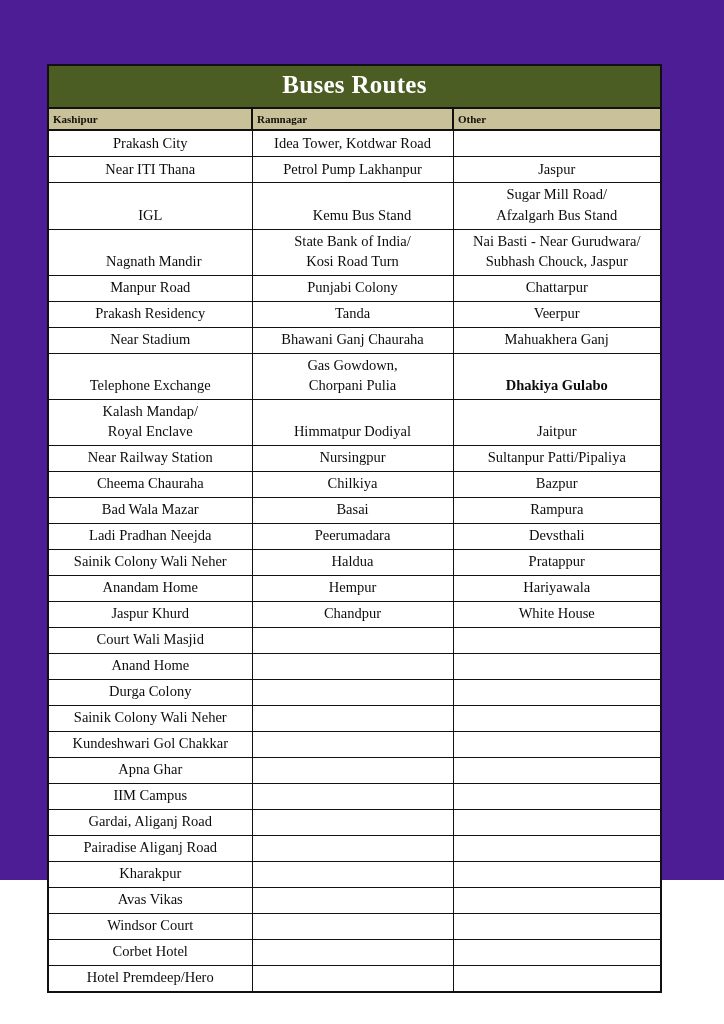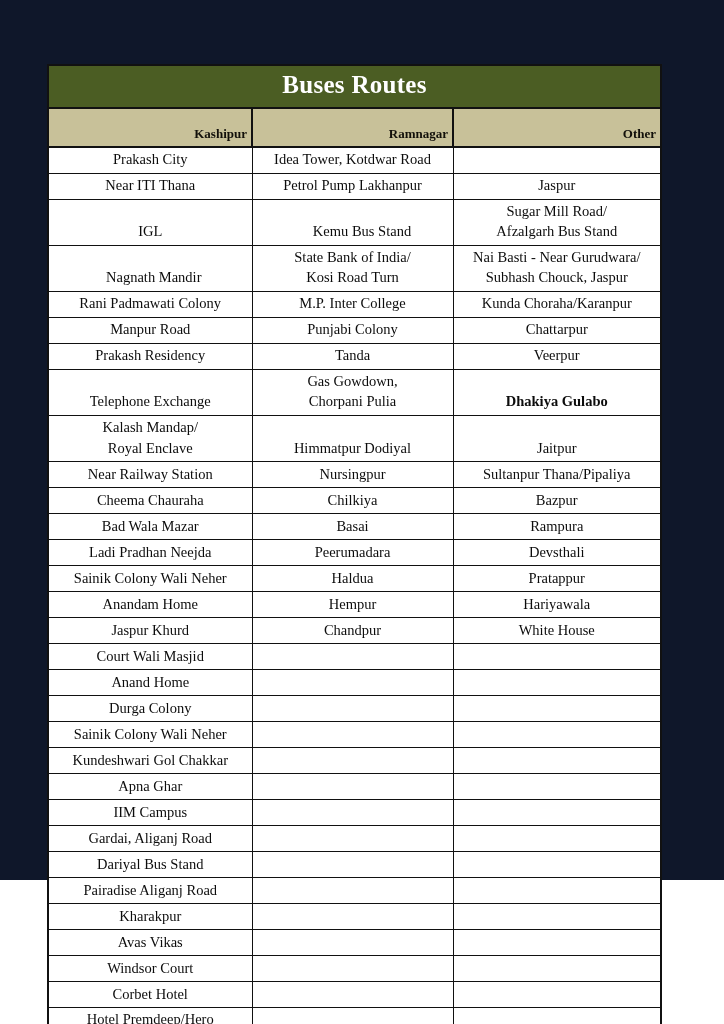--- a/index.html
+++ b/index.html
@@ -10,21 +10,21 @@
   body {
     width: 724px;
     height: 1024px;
     font-family: "Liberation Serif", "DejaVu Serif", serif;
     -webkit-font-smoothing: antialiased;
   }
   .page {
     position: relative;
     width: 724px;
     height: 880px;
-    background: #0f172a;
+    background: #4c1d95;
     box-sizing: border-box;
   }
   .table-wrap {
     position: absolute;
     left: 47px;
     top: 64px;
     width: 613px;
   }
   table.routes {
     width: 613px;
@@ -43,24 +43,24 @@
     font-size: 25px;
     font-weight: bold;
     letter-spacing: 0.3px;
     padding: 6px 4px 9px 4px;
     border: 2px solid #111111;
     line-height: 1.05;
   }
   tr.colhead-row th {
     background: #c8c199;
     color: #12100a;
-    text-align: right;
-    font-size: 13px;
+    text-align: left;
+    font-size: 11px;
     font-weight: bold;
-    padding: 18px 4px 4px 4px;
+    padding: 4px 4px 4px 4px;
     border: 2px solid #111111;
     line-height: 1.1;
   }
   tr.data-row td {
     border: 1.6px solid #111111;
     text-align: center;
     font-size: 14.5px;
     color: #0c0c0c;
     padding: 1px 5px 3px 5px;
     line-height: 1.42;
@@ -134,49 +134,49 @@
               <span class="ln">State Bank of India/</span>
               <span class="ln">Kosi Road Turn</span>
             </td>
             <td class="multiline">
               <span class="ln">Nai Basti - Near Gurudwara/</span>
               <span class="ln">Subhash Chouck, Jaspur</span>
             </td>
           </tr>
           <tr class="data-row">
             <td>
-              <span class="ln">Rani Padmawati Colony</span>
-            </td>
-            <td>
-              <span class="ln">M.P. Inter College</span>
-            </td>
-            <td>
-              <span class="ln">Kunda Choraha/Karanpur</span>
-            </td>
-          </tr>
-          <tr class="data-row">
-            <td>
               <span class="ln">Manpur Road</span>
             </td>
             <td>
               <span class="ln">Punjabi Colony</span>
             </td>
             <td>
               <span class="ln">Chattarpur</span>
             </td>
           </tr>
           <tr class="data-row">
             <td>
               <span class="ln">Prakash Residency</span>
             </td>
             <td>
               <span class="ln">Tanda</span>
             </td>
             <td>
               <span class="ln">Veerpur</span>
+            </td>
+          </tr>
+          <tr class="data-row">
+            <td>
+              <span class="ln">Near Stadium</span>
+            </td>
+            <td>
+              <span class="ln">Bhawani Ganj Chauraha</span>
+            </td>
+            <td>
+              <span class="ln">Mahuakhera Ganj</span>
             </td>
           </tr>
           <tr class="data-row">
             <td style="vertical-align: bottom;">
               <span class="ln">Telephone Exchange</span>
             </td>
             <td class="multiline">
               <span class="ln">Gas Gowdown,</span>
               <span class="ln">Chorpani Pulia</span>
             </td>
@@ -197,21 +197,21 @@
             </td>
           </tr>
           <tr class="data-row">
             <td>
               <span class="ln">Near Railway Station</span>
             </td>
             <td>
               <span class="ln">Nursingpur</span>
             </td>
             <td>
-              <span class="ln">Sultanpur Thana/Pipaliya</span>
+              <span class="ln">Sultanpur Patti/Pipaliya</span>
             </td>
           </tr>
           <tr class="data-row">
             <td>
               <span class="ln">Cheema Chauraha</span>
             </td>
             <td>
               <span class="ln">Chilkiya</span>
             </td>
             <td>
@@ -318,27 +318,20 @@
           <tr class="data-row">
             <td>
               <span class="ln">IIM Campus</span>
             </td>
             <td class="empty"></td>
             <td class="empty"></td>
           </tr>
           <tr class="data-row">
             <td>
               <span class="ln">Gardai, Aliganj Road</span>
-            </td>
-            <td class="empty"></td>
-            <td class="empty"></td>
-          </tr>
-          <tr class="data-row">
-            <td>
-              <span class="ln">Dariyal Bus Stand</span>
             </td>
             <td class="empty"></td>
             <td class="empty"></td>
           </tr>
           <tr class="data-row">
             <td>
               <span class="ln">Pairadise Aliganj Road</span>
             </td>
             <td class="empty"></td>
             <td class="empty"></td>

